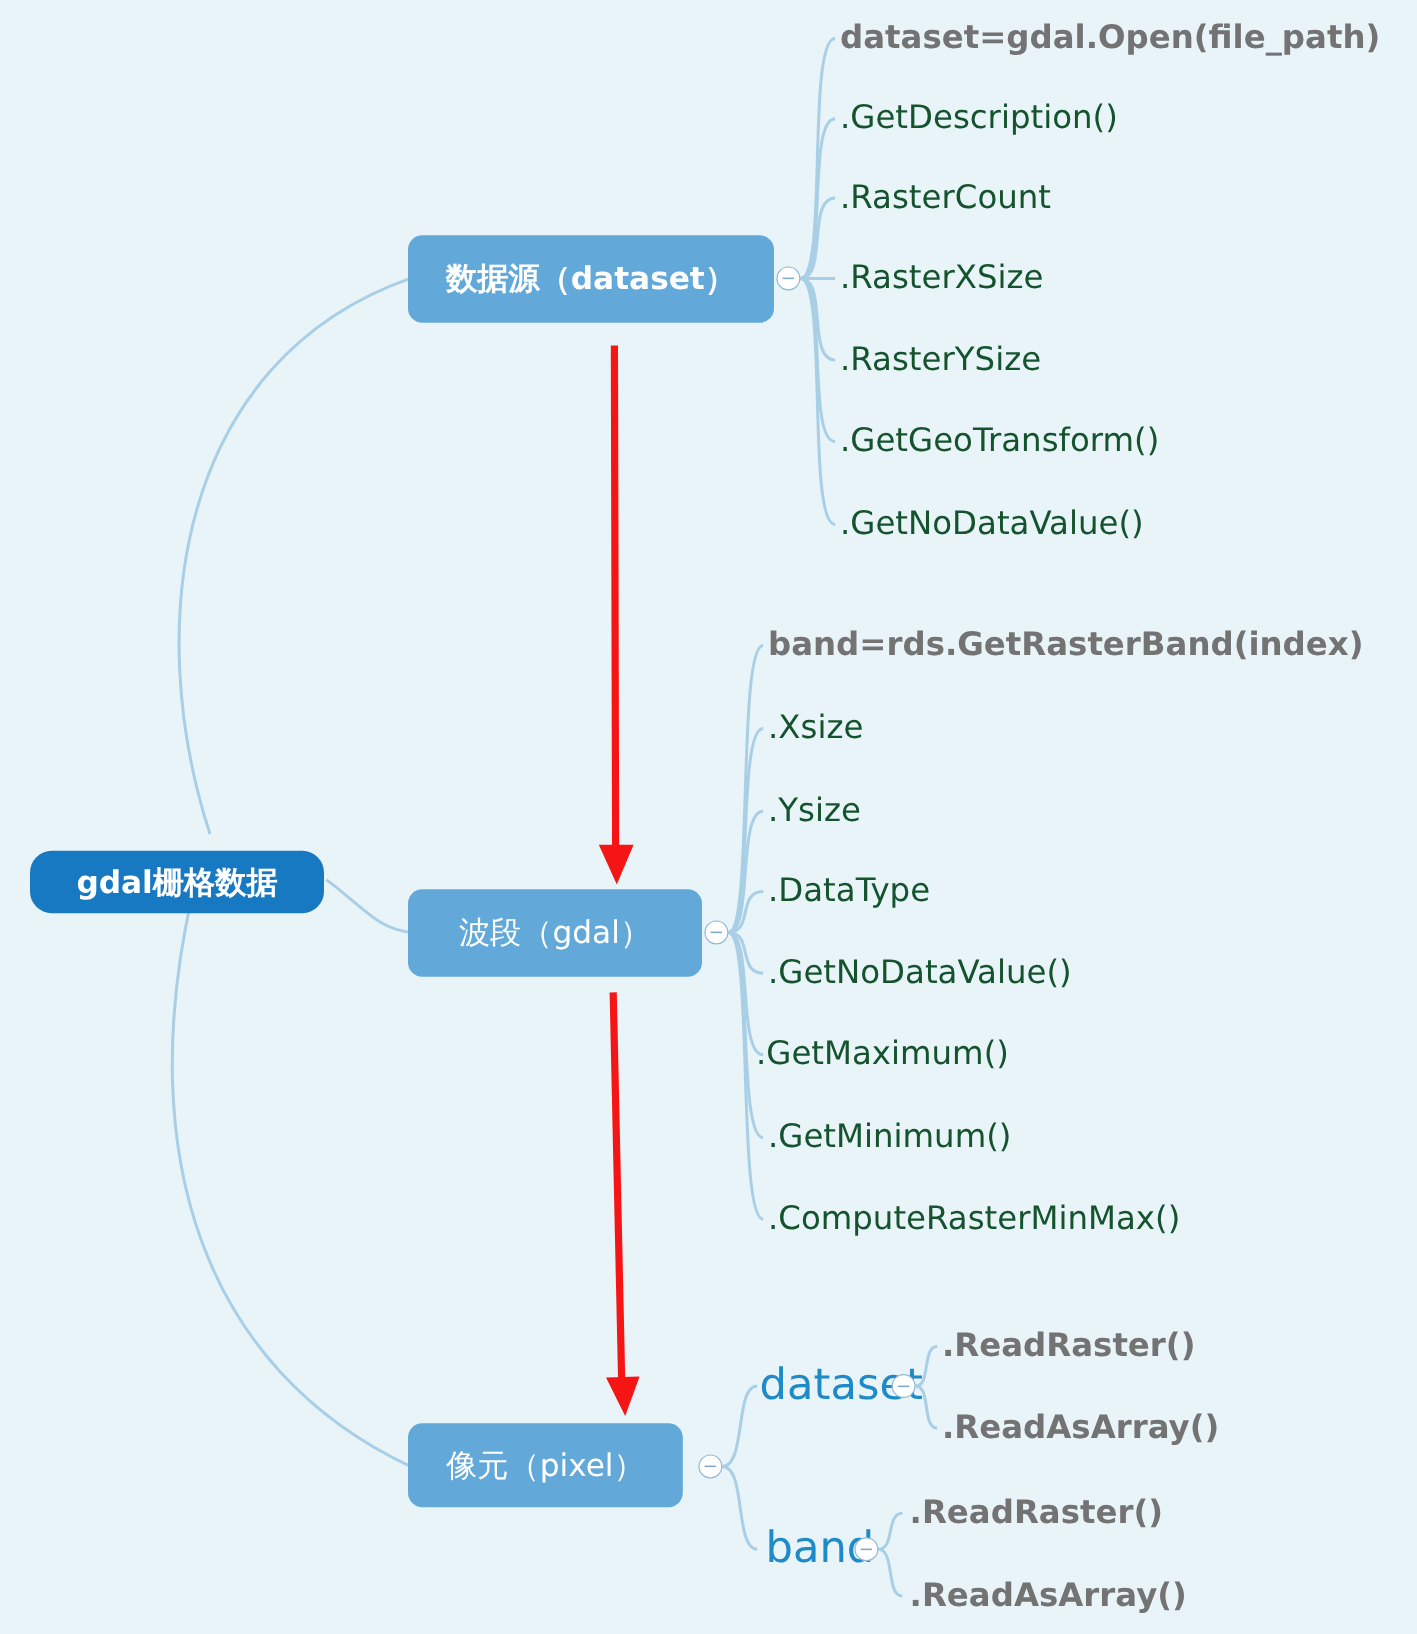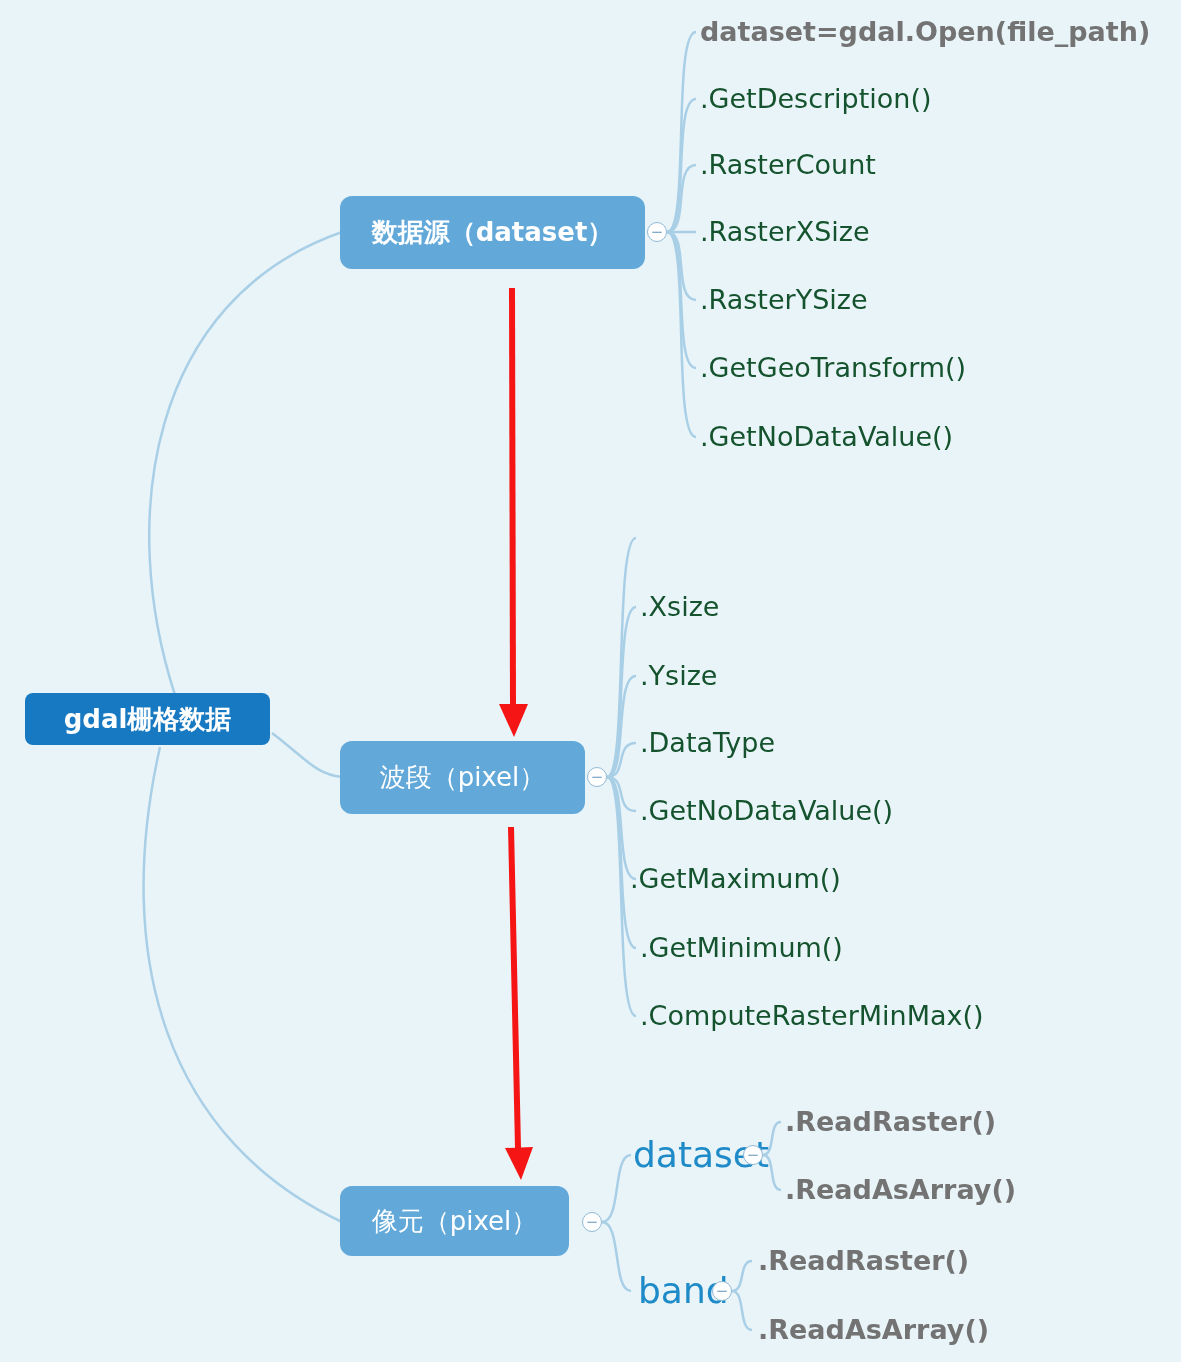--- a/index.html
+++ b/index.html
@@ -22,21 +22,22 @@
     display: flex;
     align-items: center;
     justify-content: center;
     color: #ffffff;
     border-radius: 12px;
   }
   .node.root {
     background: #1779c1;
     font-weight: bold;
     font-size: 26px;
-    border-radius: 8px;
+    border-radius: 18px;
+    margin-top: 16px;
   }
   .node.branch {
     background: #62a9da;
     font-size: 26px;
   }
   .leaf {
     position: absolute;
     color: #14532d;
     font-size: 27px;
     white-space: nowrap;
@@ -122,41 +123,42 @@
   </div>
 
   <div class="node branch" style="left:340px; top:196px; width:305px; height:73px;font-weight:bold;">
     <span>数据源（dataset）</span>
   </div>
   <div class="toggle" style="left:647px; top:222px;">
     <span>−</span>
   </div>
 
   <div class="node branch" style="left:340px; top:741px; width:245px; height:73px;">
-    <span>波段（pixel）</span>
+    <span>波段（gdal）</span>
   </div>
   <div class="toggle" style="left:587px; top:767px;">
     <span>−</span>
   </div>
 
   <div class="node branch" style="left:340px; top:1186px; width:229px; height:70px;">
     <span>像元（pixel）</span>
   </div>
   <div class="toggle" style="left:582px; top:1212px;">
     <span>−</span>
   </div>
 
   <div class="leaf bold" style="left:700px; top:15px;">dataset=gdal.Open(file_path)</div>
   <div class="leaf" style="left:700px; top:82px;">.GetDescription()</div>
   <div class="leaf" style="left:700px; top:148px;">.RasterCount</div>
   <div class="leaf" style="left:700px; top:215px;">.RasterXSize</div>
   <div class="leaf" style="left:700px; top:283px;">.RasterYSize</div>
   <div class="leaf" style="left:700px; top:351px;">.GetGeoTransform()</div>
   <div class="leaf" style="left:700px; top:420px;">.GetNoDataValue()</div>
 
+  <div class="leaf bold" style="left:640px; top:521px;">band=rds.GetRasterBand(index)</div>
   <div class="leaf" style="left:640px; top:590px;">.Xsize</div>
   <div class="leaf" style="left:640px; top:659px;">.Ysize</div>
   <div class="leaf" style="left:640px; top:726px;">.DataType</div>
   <div class="leaf" style="left:640px; top:794px;">.GetNoDataValue()</div>
   <div class="leaf" style="left:630px; top:862px;">.GetMaximum()</div>
   <div class="leaf" style="left:640px; top:931px;">.GetMinimum()</div>
   <div class="leaf" style="left:640px; top:999px;">.ComputeRasterMinMax()</div>
 
   <div class="subtopic" style="left:633px; top:1138px;">dataset</div>
   <div class="toggle" style="left:743px; top:1145px;">

